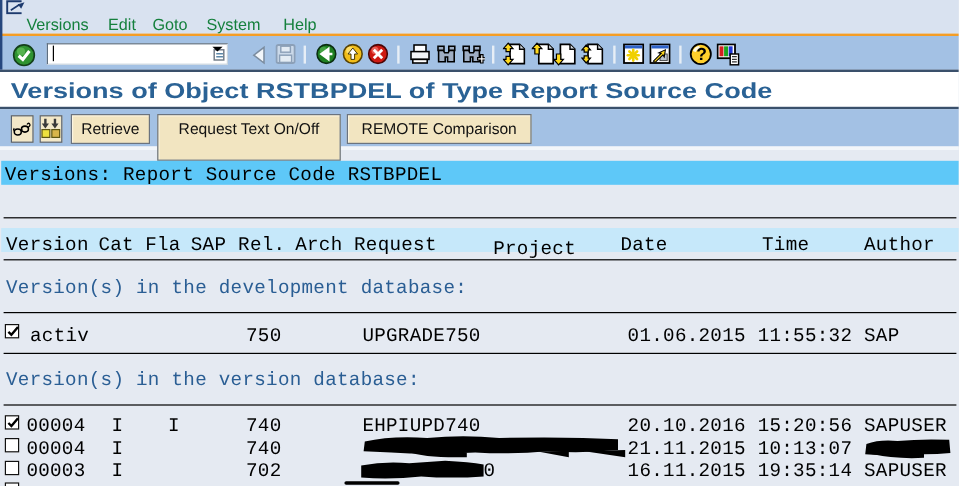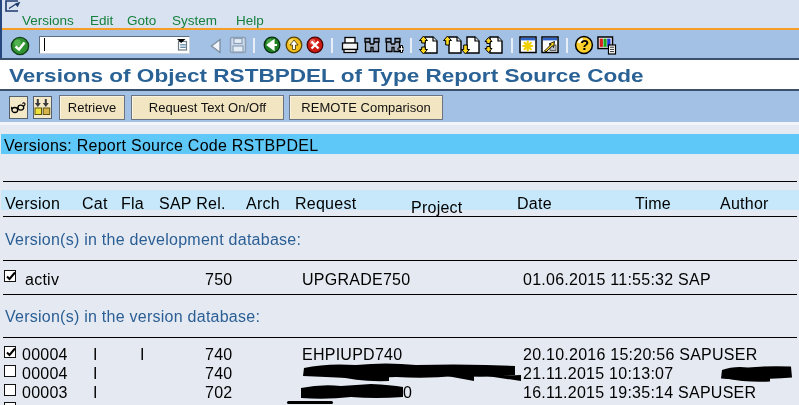--- a/index.html
+++ b/index.html
@@ -1,19 +1,19 @@
 <!DOCTYPE html>
 <html><head>
 <meta charset="utf-8">
 <style>
   * { margin:0; padding:0; box-sizing:border-box; }
   html,body { width:799px; height:405px; overflow:hidden; }
   body { position:relative; background:#E5EAF2; font-family:"Liberation Sans",sans-serif; }
   .abs { position:absolute; }
-  .mono { position:absolute; font-family:Liberation Sans, sans-serif; font-size:16px; line-height:16px; letter-spacing:0.25px; white-space:pre; color:#000;text-align:center; }
+  .mono { position:absolute; font-family:Liberation Mono, monospace; font-size:16px; line-height:16px; letter-spacing:0.25px; white-space:pre; color:#000;text-align:center; }
   .hline { position:absolute; left:3px; width:794px; height:1px; background:#000; }
   .cb { position:absolute; width:12px; height:12px; background:#fff; border:1.6px solid #111; }
   .sep { position:absolute; top:38px; width:2px; height:15px; background:#E7EEF6; }
 </style>
 </head>
 <body>
 
 <div class="abs" style="left:0;top:0;width:799px;height:28px;background:#D9E2F0"></div>
 <div class="abs" style="left:0;top:28px;width:799px;height:2px;background:#F59D25"></div>
 <div class="abs" style="left:0;top:30px;width:799px;height:28px;background:#A3C1E4"></div>
@@ -170,21 +170,21 @@
   <path d="M13.4,6.3 Q15.8,4.6 14.6,3.2 Q13.4,2 12.6,3.8" fill="none" stroke="#000" stroke-width="1.1"></path>
 </svg>
 <div class="abs" style="left:33px;top:96px;width:19px;height:23px;background:#F3E8C8;border:1px solid #55606E"></div>
 <svg class="abs" style="left:34px;top:98px" width="17" height="19" viewBox="0 0 17 19">
   <path d="M4,1 v4 h-2 l3,4 3,-4 h-2 v-4 z" fill="#3A3A3A" transform="translate(-1.2,0)"></path>
   <path d="M12,1 v4 h-2 l3,4 3,-4 h-2 v-4 z" fill="#3A3A3A" transform="translate(-1.2,0)"></path>
   <rect x="1" y="10" width="6.5" height="6.5" fill="#EFE13E" stroke="#5d5413" stroke-width="1"></rect>
   <rect x="9.2" y="10" width="6.5" height="6.5" fill="#D8B44A" stroke="#5d5413" stroke-width="1"></rect>
 </svg>
 <div class="abs" style="left:59px;top:95px;width:66px;height:25px;background:#F2E5C1;border:1px solid #6A737F;font-size:13px;color:#111;text-align:center;line-height:23px;box-shadow:inset 1px 1px 0 #fbf4e0">Retrieve</div>
-<div class="abs" style="left:131px;top:95px;width:153px;height:25px;background:#F2E5C1;border:1px solid #6A737F;font-size:13px;color:#111;text-align:center;line-height:23px;box-shadow:inset 1px 1px 0 #fbf4e0">Request Text On/Off</div>
+<div class="abs" style="left:131px;top:95px;width:153px;height:39px;background:#F2E5C1;border:1px solid #6A737F;font-size:13px;color:#111;text-align:center;line-height:23px;box-shadow:inset 1px 1px 0 #fbf4e0">Request Text On/Off</div>
 <div class="abs" style="left:289px;top:95px;width:154px;height:25px;background:#F2E5C1;border:1px solid #6A737F;font-size:13px;color:#111;text-align:center;line-height:23px;box-shadow:inset 1px 1px 0 #fbf4e0">REMOTE Comparison</div>
 
 <div class="abs" style="left:1px;top:134px;width:798px;height:20px;background:#5EC8F8"></div>
 <div class="mono" style="left:4px;top:138px">Versions: Report Source Code RSTBPDEL</div>
 
 <div class="hline" style="top:181px"></div>
 <div class="abs" style="left:1px;top:190px;width:798px;height:20px;background:#C6E8FA"></div>
 <div class="mono" style="left:5px;top:195.5px">Version</div>
 <div class="mono" style="left:82px;top:195.5px">Cat</div>
 <div class="mono" style="left:121px;top:195.5px">Fla</div>

